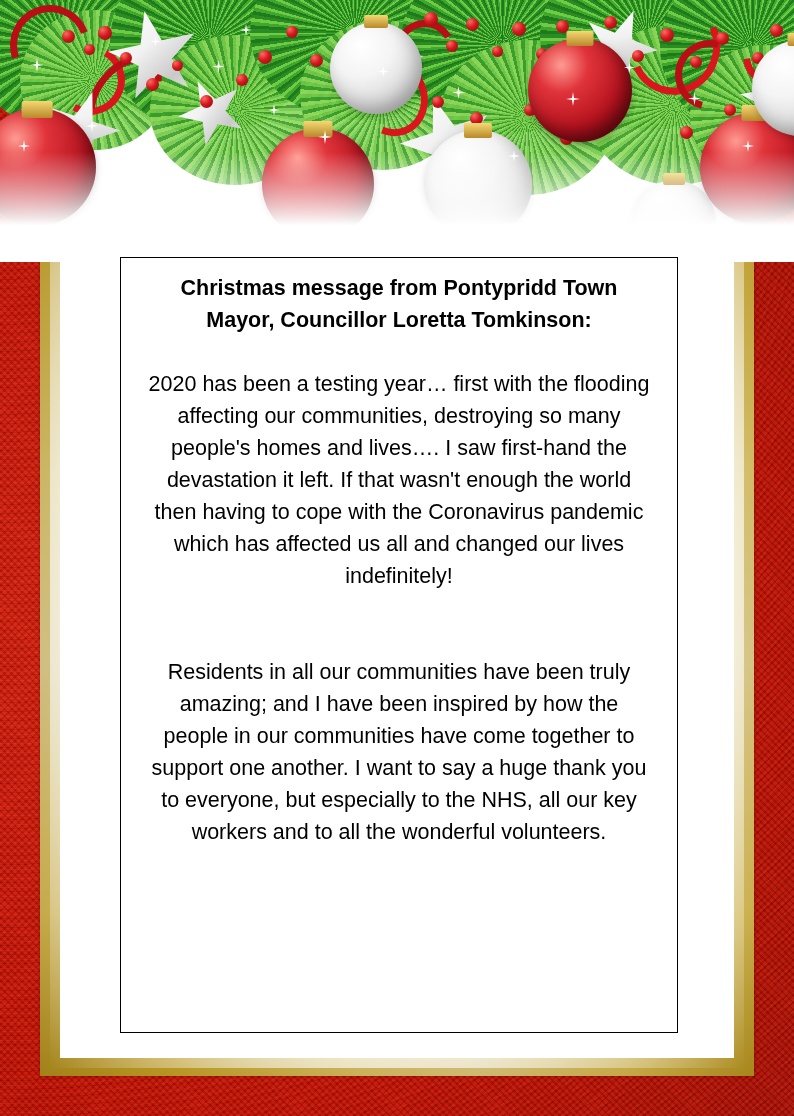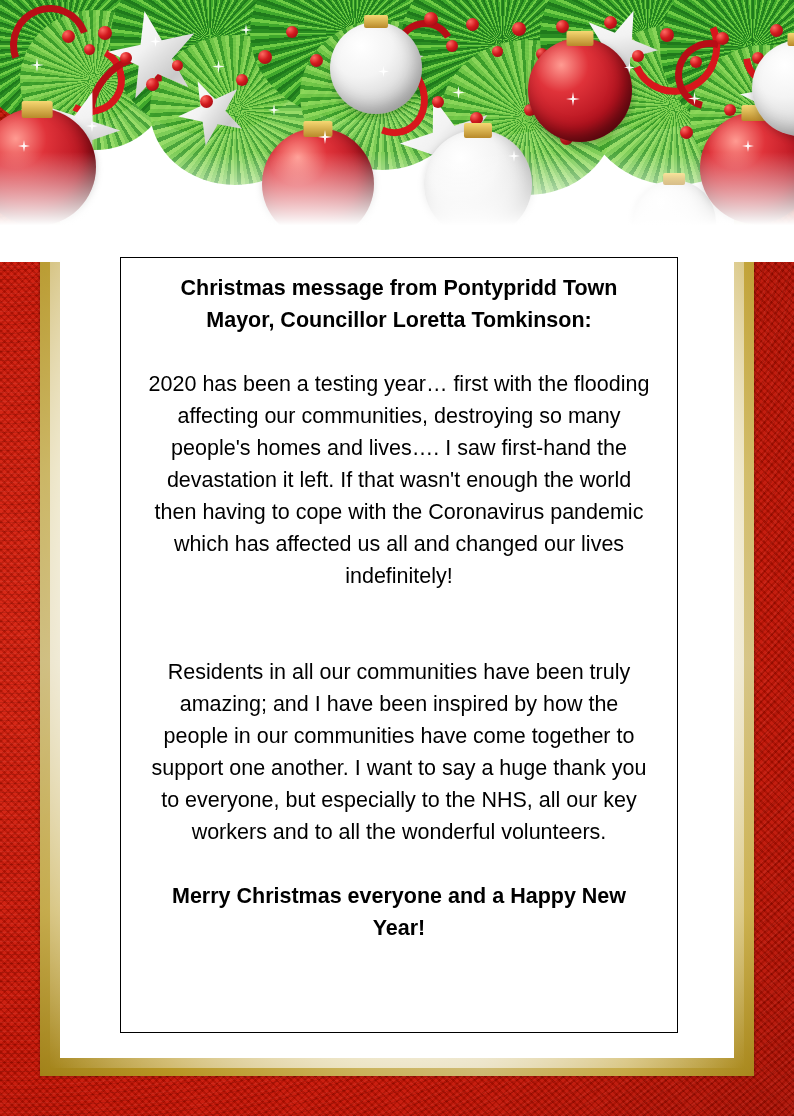--- a/index.html
+++ b/index.html
@@ -302,17 +302,16 @@
 
   <div class="message-box">
     <div class="msg-inner">
       <p class="bold">Christmas message from Pontypridd Town Mayor, Councillor Loretta Tomkinson:</p>
       <p class="spacer"></p>
       <p>2020 has been a testing year… first with the flooding affecting our communities, destroying so many people's homes and lives…. I saw first-hand the devastation it left. If that wasn't enough the world then having to cope with the Coronavirus pandemic which has affected us all and changed our lives indefinitely!</p>
       <p class="spacer"></p>
       <p class="spacer"></p>
       <p>Residents in all our communities have been truly amazing; and I have been inspired by how the people in our communities have come together to support one another. I want to say a huge thank you to everyone, but especially to the NHS, all our key workers and to all the wonderful volunteers.</p>
       <p class="spacer"></p>
-      <p class="bold">Merry Christmas everyone and a Happy New Year!</p>
     </div>
   </div>
 
 </div>
 
 </body></html>

